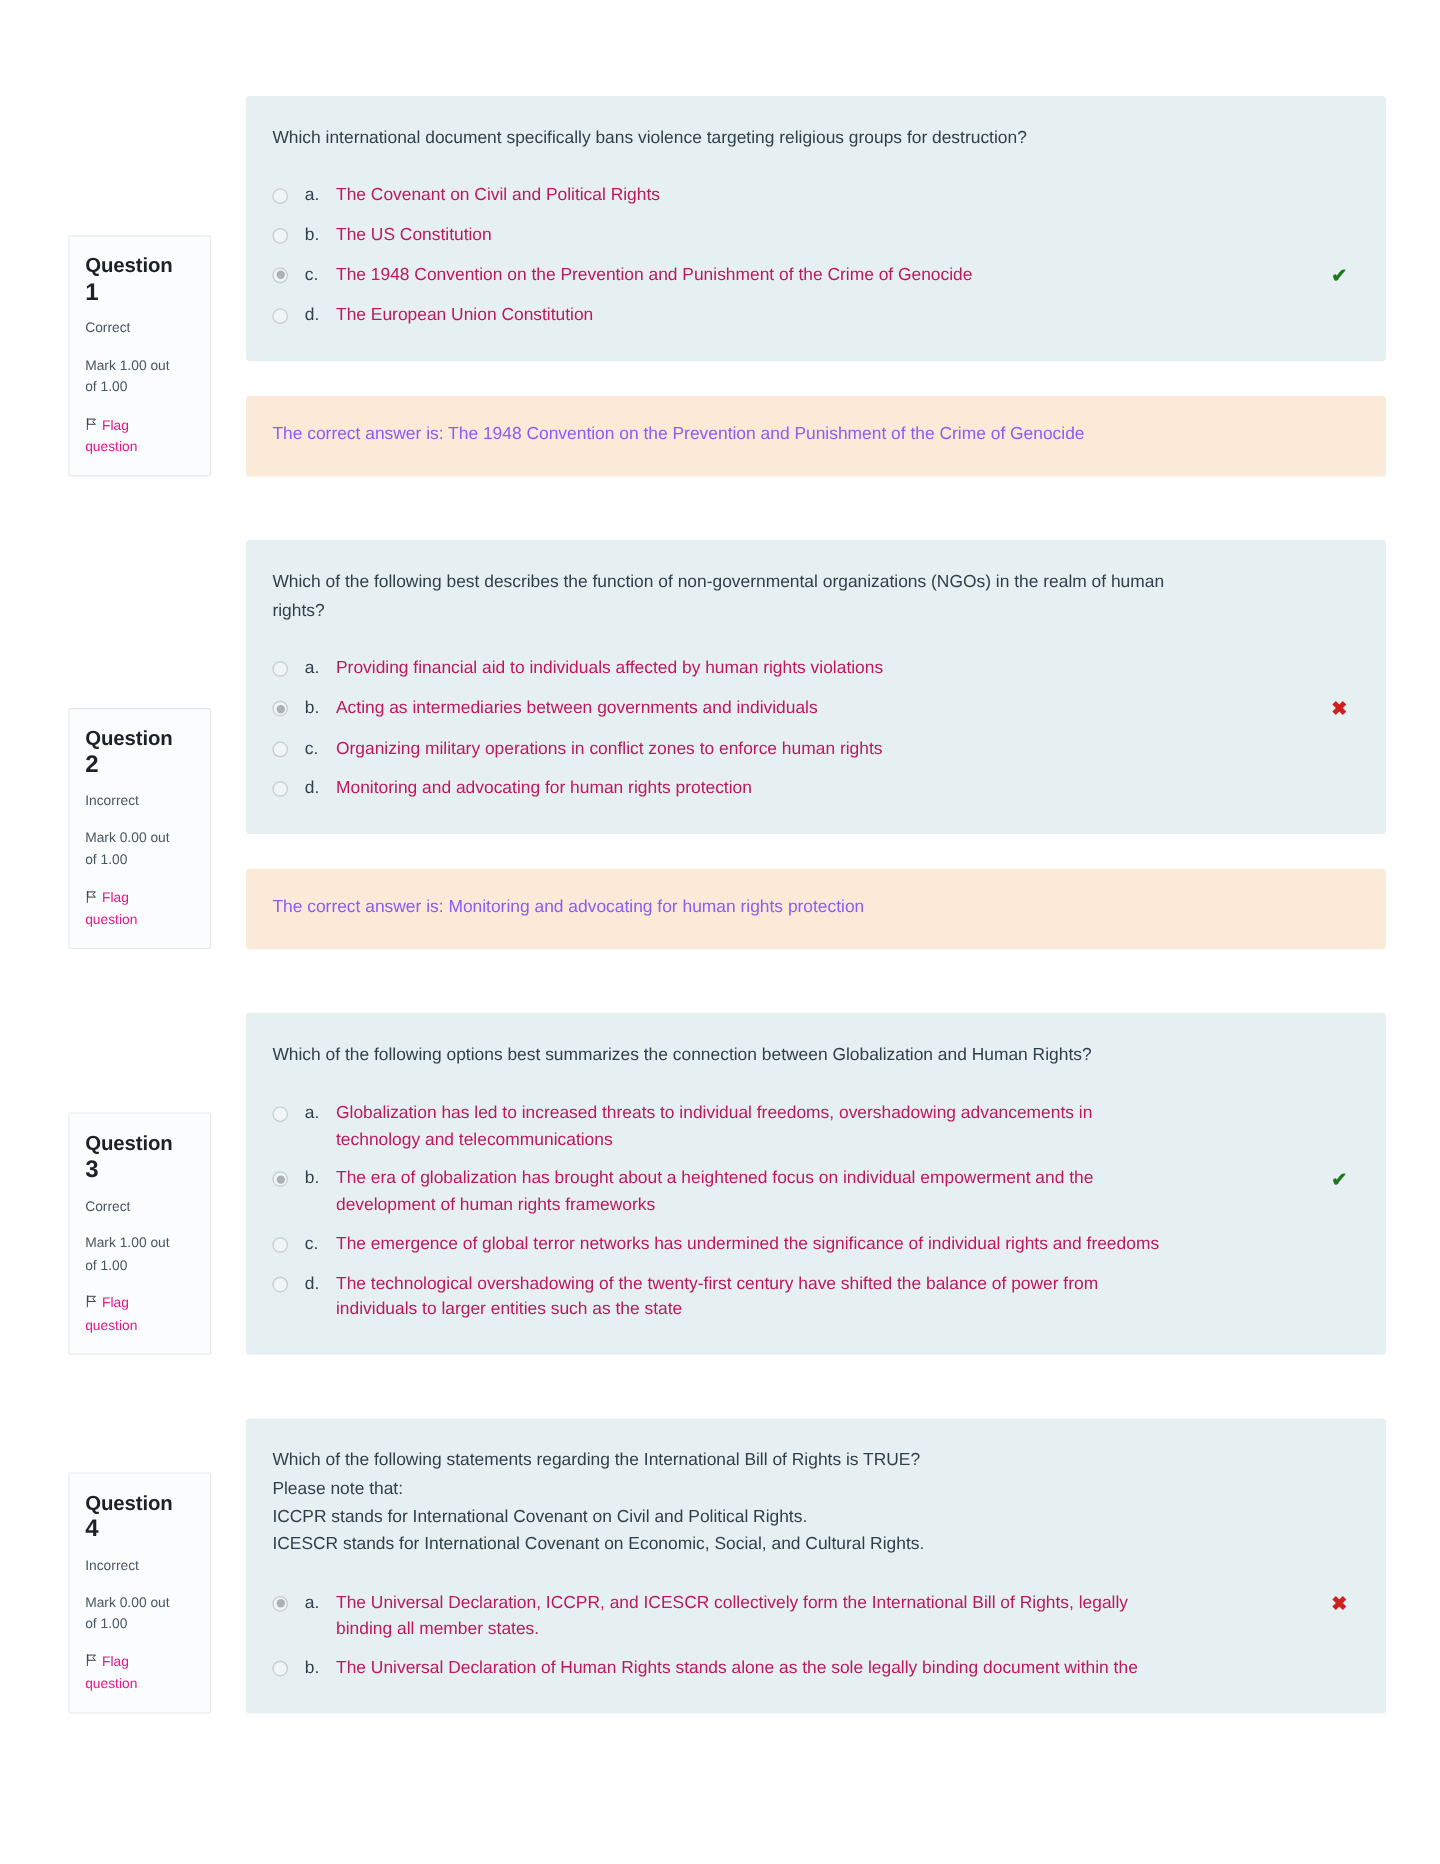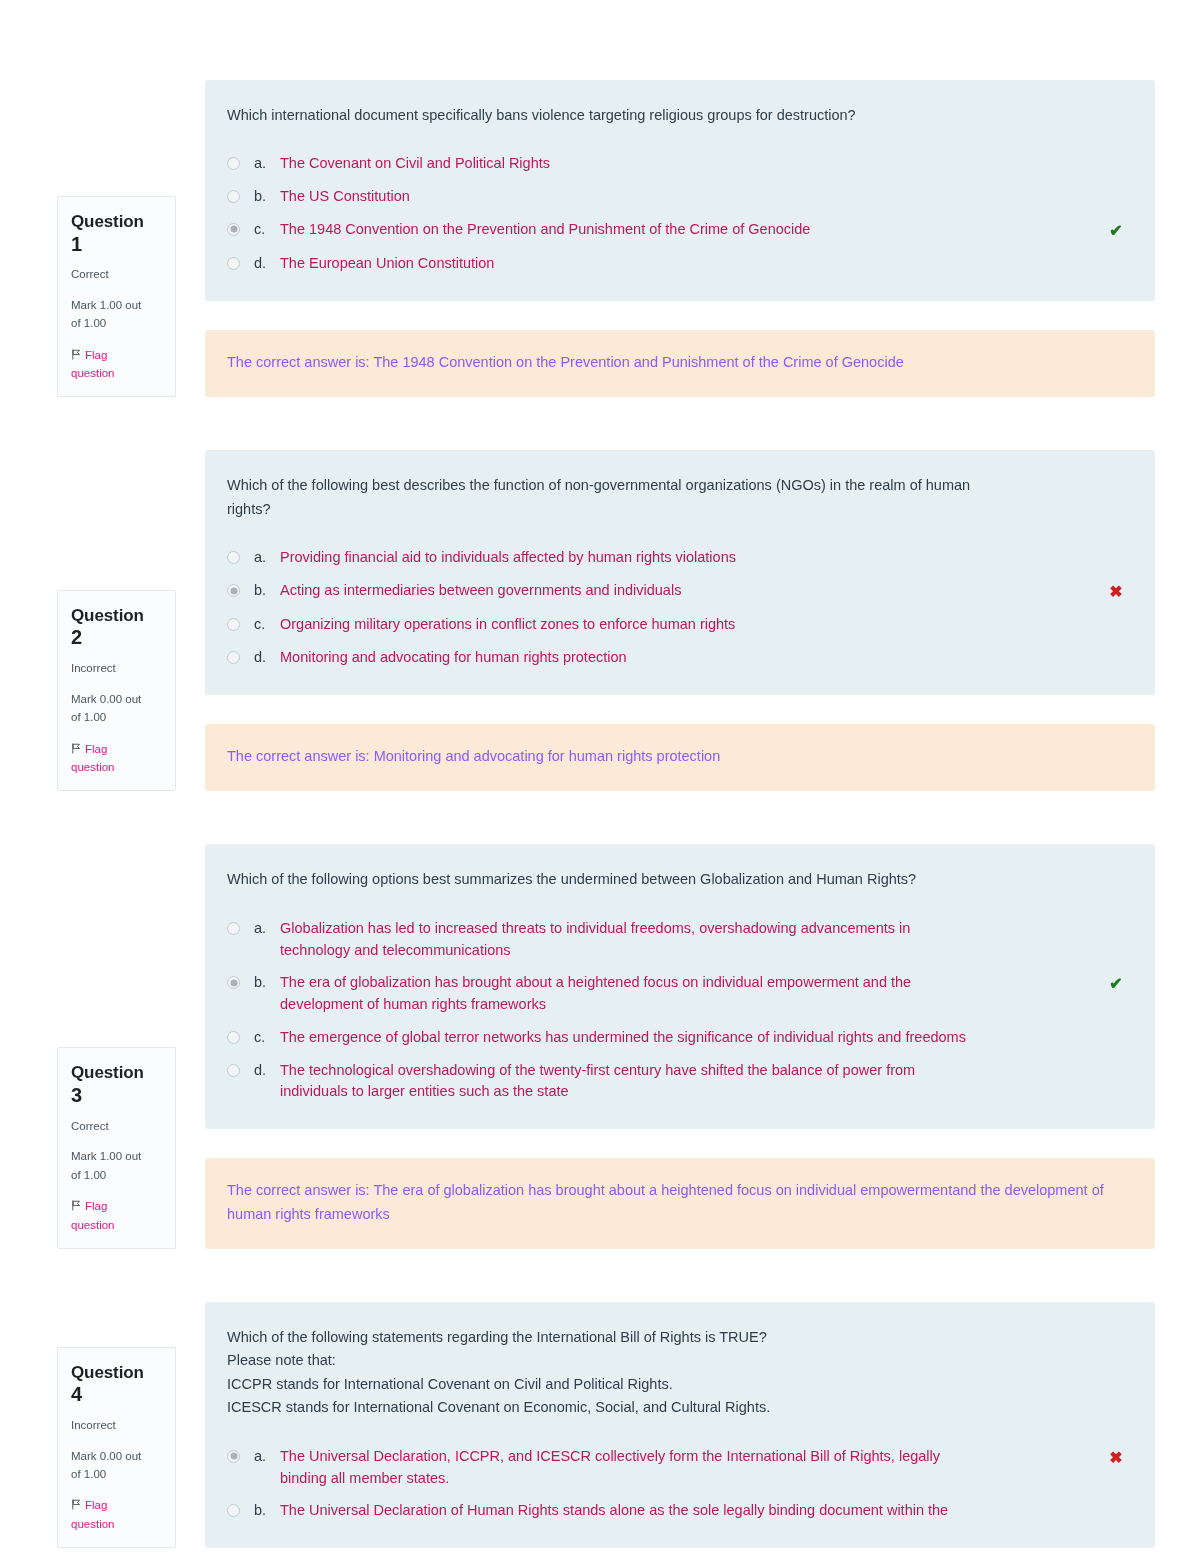--- a/index.html
+++ b/index.html
@@ -292,21 +292,21 @@
           <div class="qstate">Correct</div>
           <div class="qgrade"><span>Mark 1.00 out</span><br><span>of 1.00</span></div>
           <a class="qflag"><span class="flag-ico"><svg viewBox="0 0 16 16" width="11" height="11" aria-hidden="true">
                 <path d="M2.6 1.2v13.4" stroke="#3b3b3b" stroke-width="1.2" fill="none" stroke-linecap="round"></path>
                 <path d="M3.2 1.8 L12.4 1.8 L9.2 5.0 L12.4 8.1 L3.2 8.1 Z" fill="none" stroke="#3b3b3b" stroke-width="1.2" stroke-linejoin="round"></path>
               </svg></span><span>Flag</span><br><span>question</span></a>
         </div>
         <div class="qcontent">
           <div class="qbox">
             <div class="qtext">
-              <span class="line">Which of the following options best summarizes the undermined between Globalization and Human Rights?</span>
+              <span class="line">Which of the following options best summarizes the connection between Globalization and Human Rights?</span>
             </div>
             <div class="answers">
               <div class="ans-row">
                 <span class="radio"></span>
                 <span class="ans-letter">a.</span>
                 <span class="ans-text">
                   <span class="line">Globalization has led to increased threats to individual freedoms, overshadowing advancements in</span>
                   <span class="line">technology and telecommunications</span>
                 </span>
                 <span class="mark"></span>
@@ -332,21 +332,20 @@
                 <span class="radio"></span>
                 <span class="ans-letter">d.</span>
                 <span class="ans-text">
                   <span class="line">The technological overshadowing of the twenty-first century have shifted the balance of power from</span>
                   <span class="line">individuals to larger entities such as the state</span>
                 </span>
                 <span class="mark"></span>
               </div>
             </div>
           </div>
-          <div class="feedback"><span class="line">The correct answer is: The era of globalization has brought about a heightened focus on individual empowerment</span><span class="line">and the development of human rights frameworks</span></div>
         </div>
       </div>
       <div class="spacer-lg"></div>
       <div class="qblock">
         <div class="qinfo">
           <div class="qnum-label">Question</div>
           <div class="qnum-value">4</div>
           <div class="qstate">Incorrect</div>
           <div class="qgrade"><span>Mark 0.00 out</span><br><span>of 1.00</span></div>
           <a class="qflag"><span class="flag-ico"><svg viewBox="0 0 16 16" width="11" height="11" aria-hidden="true">

